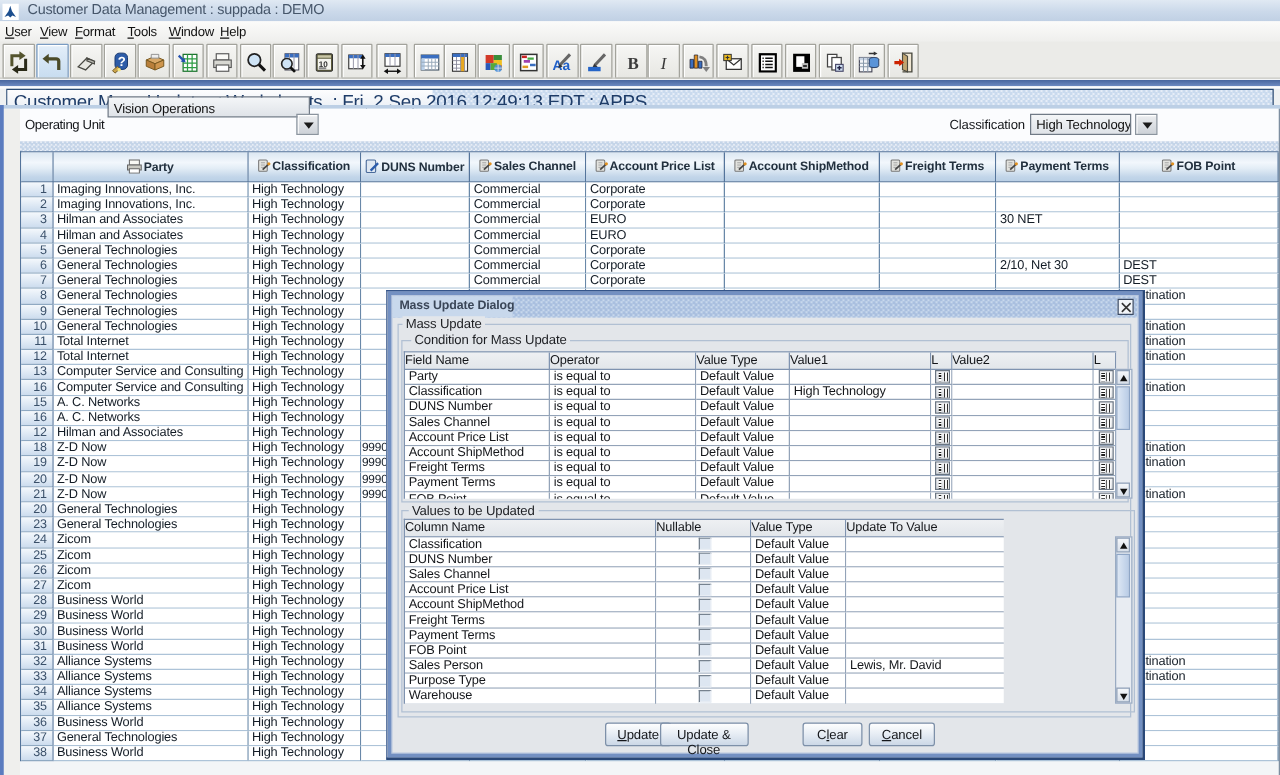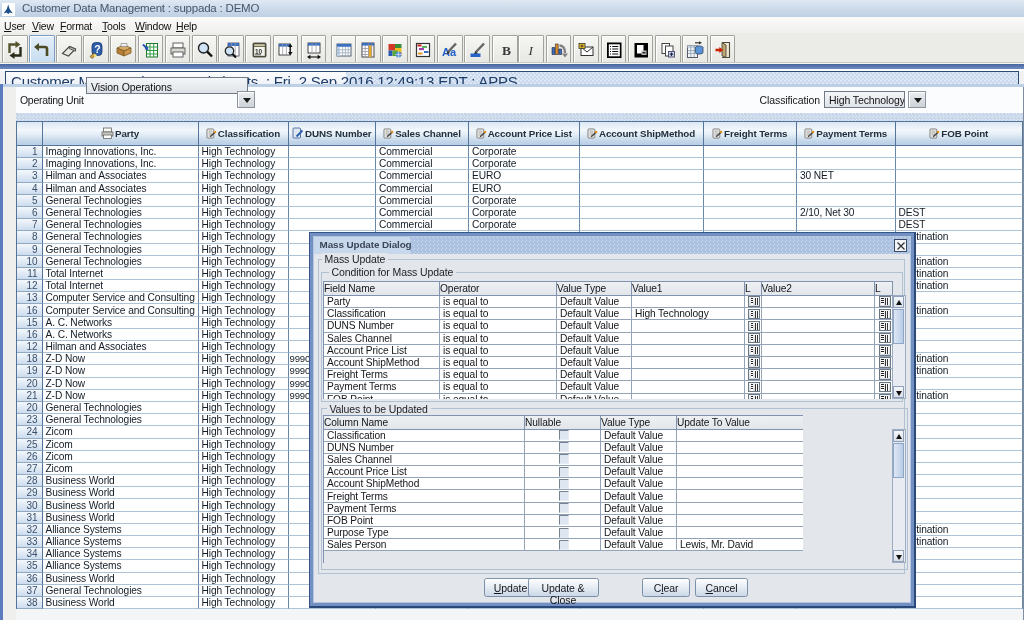--- a/index.html
+++ b/index.html
@@ -1103,37 +1103,48 @@
             <td>
               <span class="cbx"></span>
             </td>
             <td>Default Value</td>
             <td></td>
             <td>
               <span class="lov"></span>
             </td>
           </tr>
 <tr style="height:12.2px">
+            <td>Sales Person</td>
+            <td>
+              <span class="cbx"></span>
+            </td>
+            <td>Default Value</td>
+            <td>Lewis, Mr. David</td>
+            <td>
+              <span class="lov"></span>
+            </td>
+          </tr>
+<tr style="height:12.2px">
             <td>Purpose Type</td>
             <td>
               <span class="cbx"></span>
             </td>
             <td>Default Value</td>
             <td></td>
             <td>
               <span class="lov"></span>
             </td>
           </tr>
 <tr style="height:12.2px">
-            <td>Sales Person</td>
+            <td>Warehouse</td>
             <td>
               <span class="cbx"></span>
             </td>
             <td>Default Value</td>
-            <td>Lewis, Mr. David</td>
+            <td></td>
             <td>
               <span class="lov"></span>
             </td>
           </tr>
 </tbody>
       </table>
     </div>
 <div class="sb" style="left:582px;top:195.5px;height:134.5px"></div>
 <div class="sbbtn sbup" style="left:583px;top:196.5px"></div>
 <div class="sbthumb" style="left:583px;top:209.5px;height:35px"></div>

